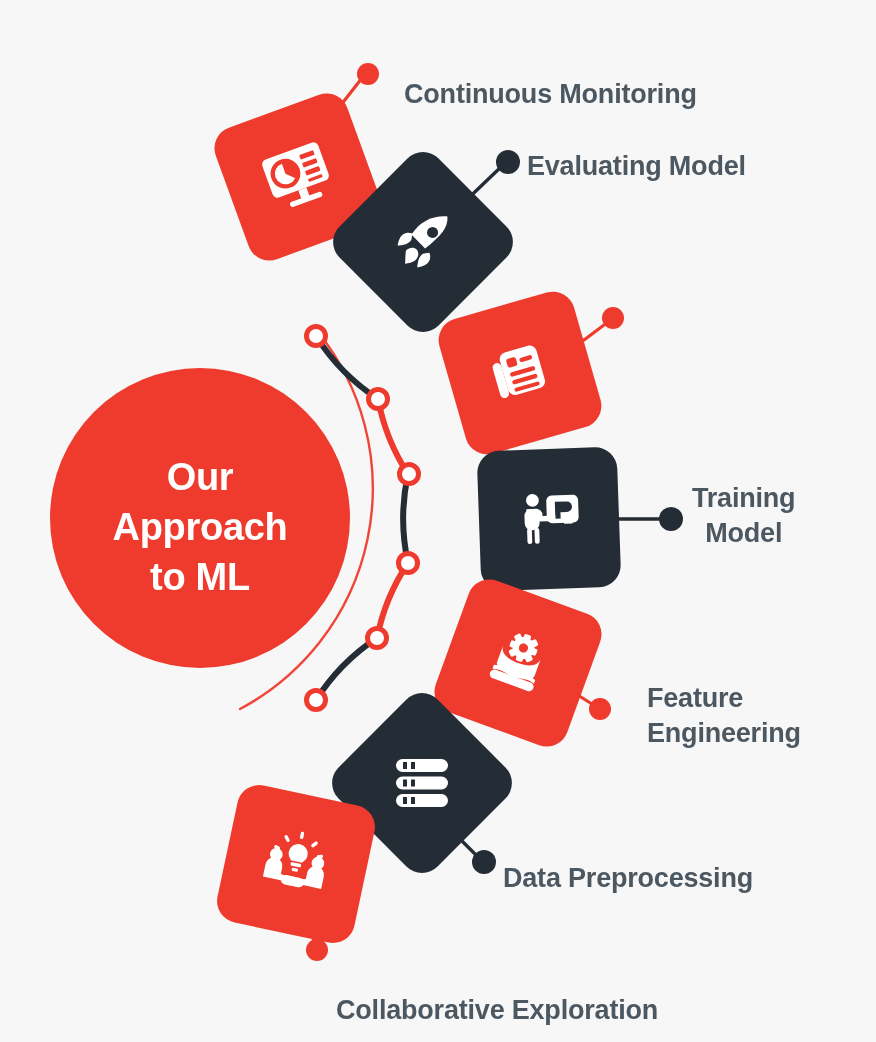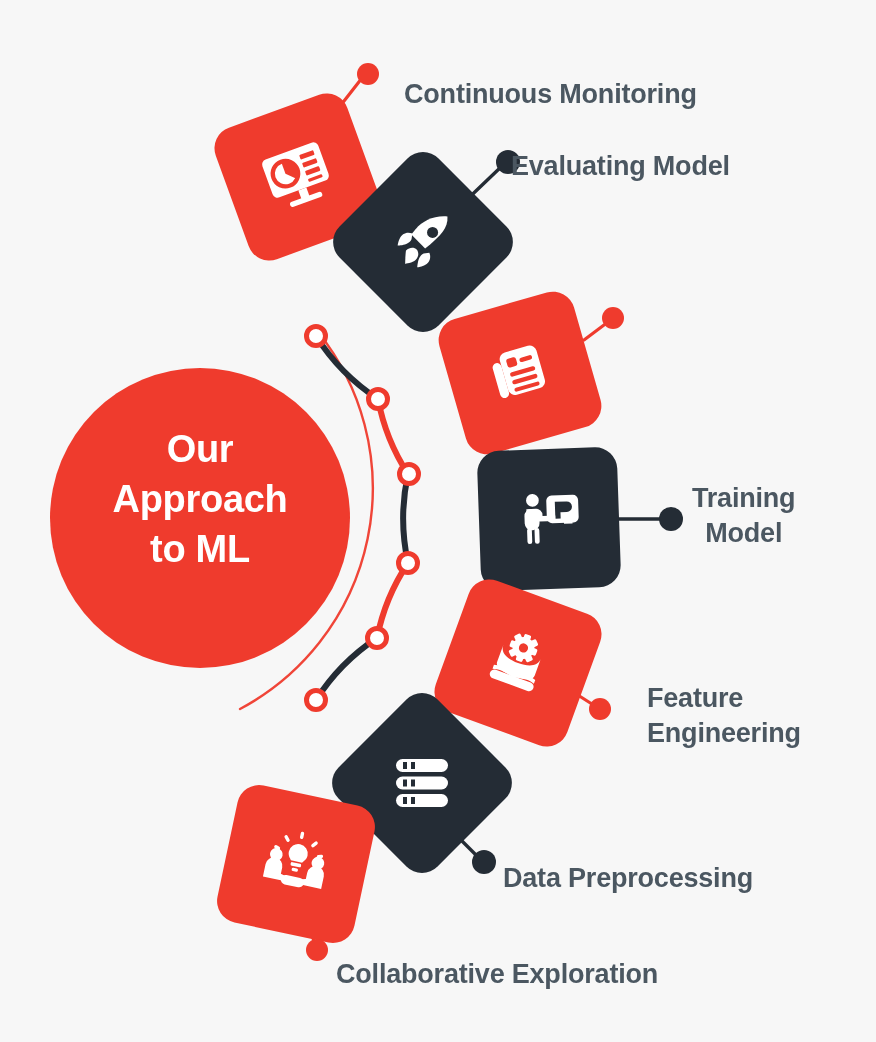--- a/index.html
+++ b/index.html
@@ -230,32 +230,32 @@
       <circle cx="368" cy="74" r="11" fill="#ef3b2d"></circle>
       <circle cx="508" cy="162" r="12" fill="#242c35"></circle>
       <circle cx="613" cy="318" r="11" fill="#ef3b2d"></circle>
       <circle cx="671" cy="519" r="12" fill="#242c35"></circle>
       <circle cx="600" cy="709" r="11" fill="#ef3b2d"></circle>
       <circle cx="484" cy="862" r="12" fill="#242c35"></circle>
       <circle cx="317" cy="950" r="11" fill="#ef3b2d"></circle>
     </g>
   </svg>
 
-  <div class="center-text" style="left:70px; top:424px; width:260px;">Our
+  <div class="center-text" style="left:70px; top:452px; width:260px;">Our
 Approach
 to ML</div>
 
   <div class="step-label" style="left:404px; top:61px;margin-top:16px;">Continuous Monitoring</div>
 
-  <div class="step-label" style="left:511px; top:149px;text-align:right;">Evaluating Model</div>
+  <div class="step-label" style="left:527px; top:149px;text-align:right;">Evaluating Model</div>
 
 
   <div class="step-label" style="left:692px; top:481px;text-align:center;">Training
 Model</div>
 
   <div class="step-label" style="left:647px; top:681px;">Feature
 Engineering</div>
 
   <div class="step-label" style="left:503px; top:861px;">Data Preprocessing</div>
 
-  <div class="step-label" style="left:336px; top:957px;">Collaborative Exploration</div>
+  <div class="step-label" style="left:336px; top:993px;">Collaborative Exploration</div>
 
 </div>
 
 </body></html>

